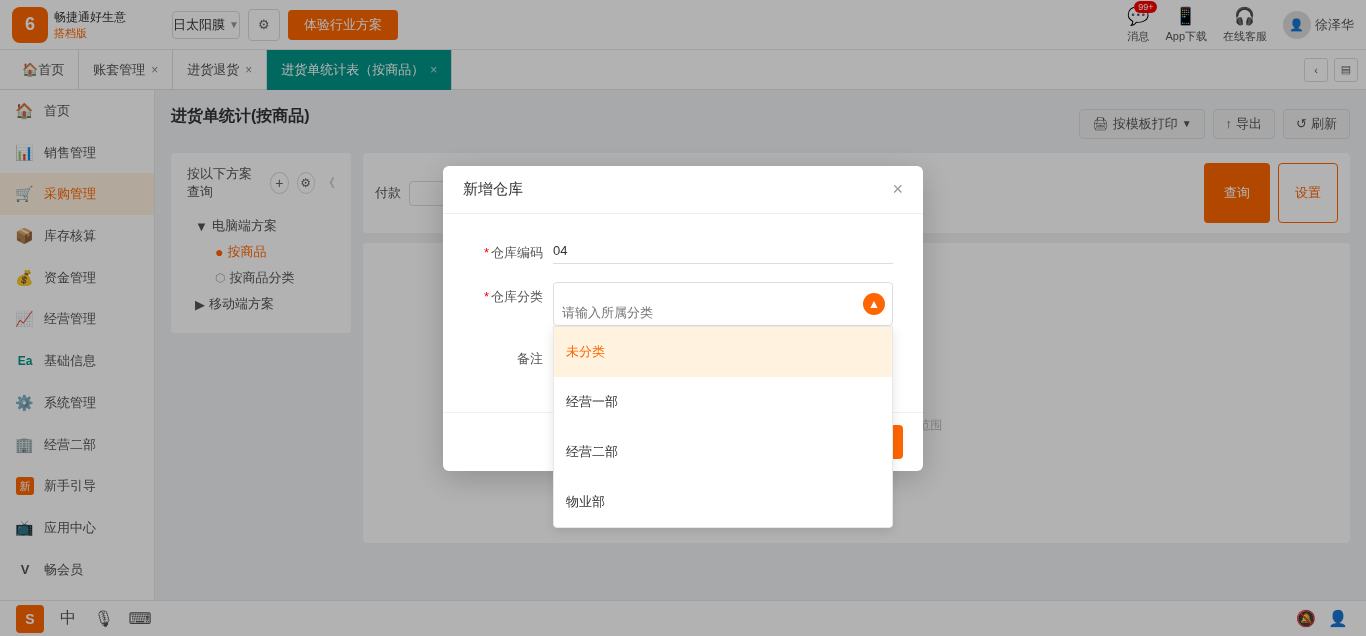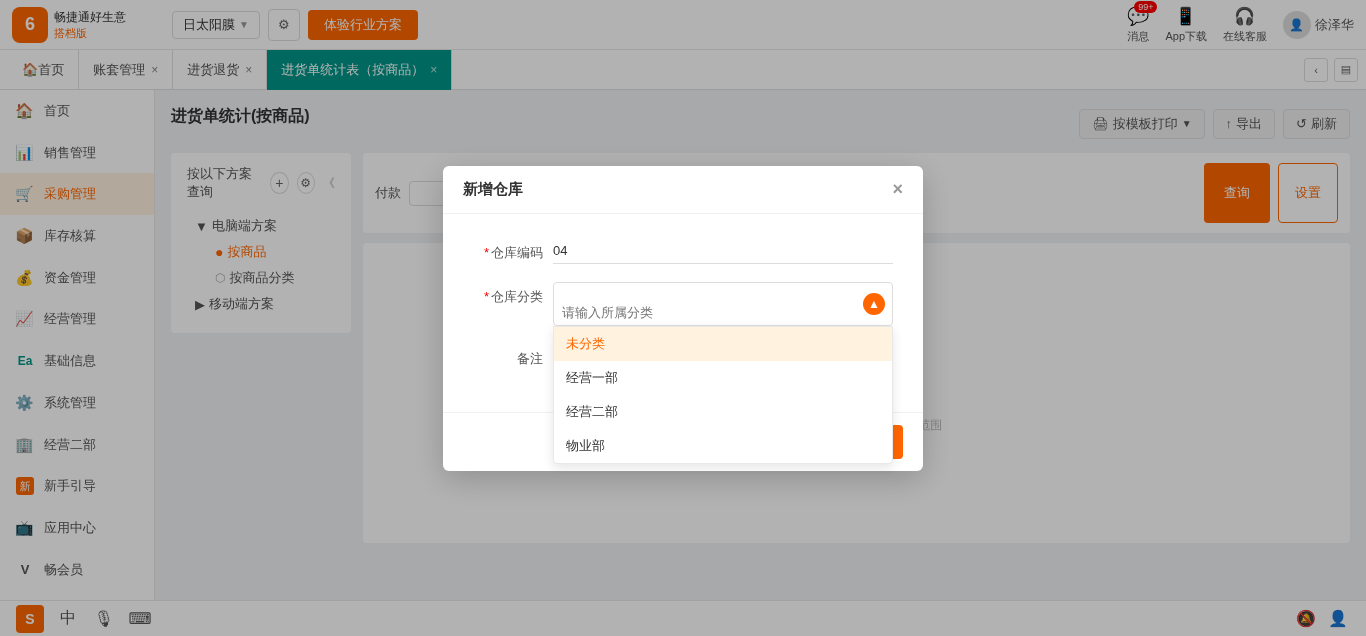--- a/index.html
+++ b/index.html
@@ -25,21 +25,21 @@
     .logo-icon {
       width: 36px; height: 36px;
       background: #f60;
       border-radius: 8px;
       display: flex; align-items: center; justify-content: center;
       color: #fff; font-size: 18px; font-weight: bold;
     }
     .store-selector {
       display: flex; align-items: center; gap: 4px;
       border: 1px solid #ddd; border-radius: 4px;
-      padding: 4px 10px; margin-left: 10px; cursor: pointer;
+      padding: 4px 0; margin-left: 10px; cursor: pointer;
       color: #333; font-size: 13px; text-align: right;
     }
     .store-selector .arrow { color: #999; font-size: 10px; }
     .gear-btn {
       width: 32px; height: 32px; border: 1px solid #ddd; border-radius: 4px;
       display: flex; align-items: center; justify-content: center;
       cursor: pointer; margin-left: 8px; color: #666;
     }
     .trial-btn {
       background: #f60; color: #fff; border: none; border-radius: 4px;
@@ -133,21 +133,21 @@
 
     
     .modal {
       background: #fff; border-radius: 6px; width: 480px;
       box-shadow: 0 8px 32px rgba(0,0,0,0.2);
       position: relative; overflow: visible;
     }
     .modal-header {
       height: 48px; display: flex; align-items: center; justify-content: space-between;
       padding: 0 20px; border-bottom: 1px solid #f0f0f0;
-      font-size: 15px; font-weight: bold; color: #333;
+      font-size: 15px; font-weight: normal; color: #333;
     }
     .modal-close { cursor: pointer; color: #999; font-size: 18px; }
     .modal-body { padding: 24px 30px; }
     .form-row { display: flex; align-items: flex-start; margin-bottom: 18px; }
     .form-label { width: 80px; font-size: 13px; color: #555; padding-top: 6px; text-align: right; padding-right: 10px; flex-shrink: 0; }
     .form-label.required::before { content: '*'; color: #f00; margin-right: 2px; }
     .form-control { flex: 1; }
     .form-input {
       width: 100%; border: none; border-bottom: 1px solid #ddd;
       padding: 5px 0; font-size: 13px; color: #333; outline: none;
@@ -167,21 +167,21 @@
       display: flex; align-items: center; justify-content: center;
       color: #fff; font-size: 12px; cursor: pointer;
     }
     .dropdown-list {
       position: absolute; top: 100%; left: 0; right: 0;
       background: #fff; border: 1px solid #e8e8e8;
       border-radius: 0 0 4px 4px; z-index: 200;
       box-shadow: 0 4px 12px rgba(0,0,0,0.1);
     }
     .dropdown-item {
-      padding: 8px 12px; font-size: 13px; color: #333; cursor: pointer;
+      padding: 16px 12px; font-size: 13px; color: #333; cursor: pointer;
     }
     .dropdown-item.highlighted { background: #fff3e0; color: #f60; }
 
     .modal-footer {
       display: flex; justify-content: flex-end;
       padding: 12px 20px; border-top: 1px solid #f0f0f0; gap: 10px;
     }
     .save-btn { background: #f60; color: #fff; border: none; border-radius: 4px; padding: 8px 24px; cursor: pointer; font-size: 13px; }
 
     

